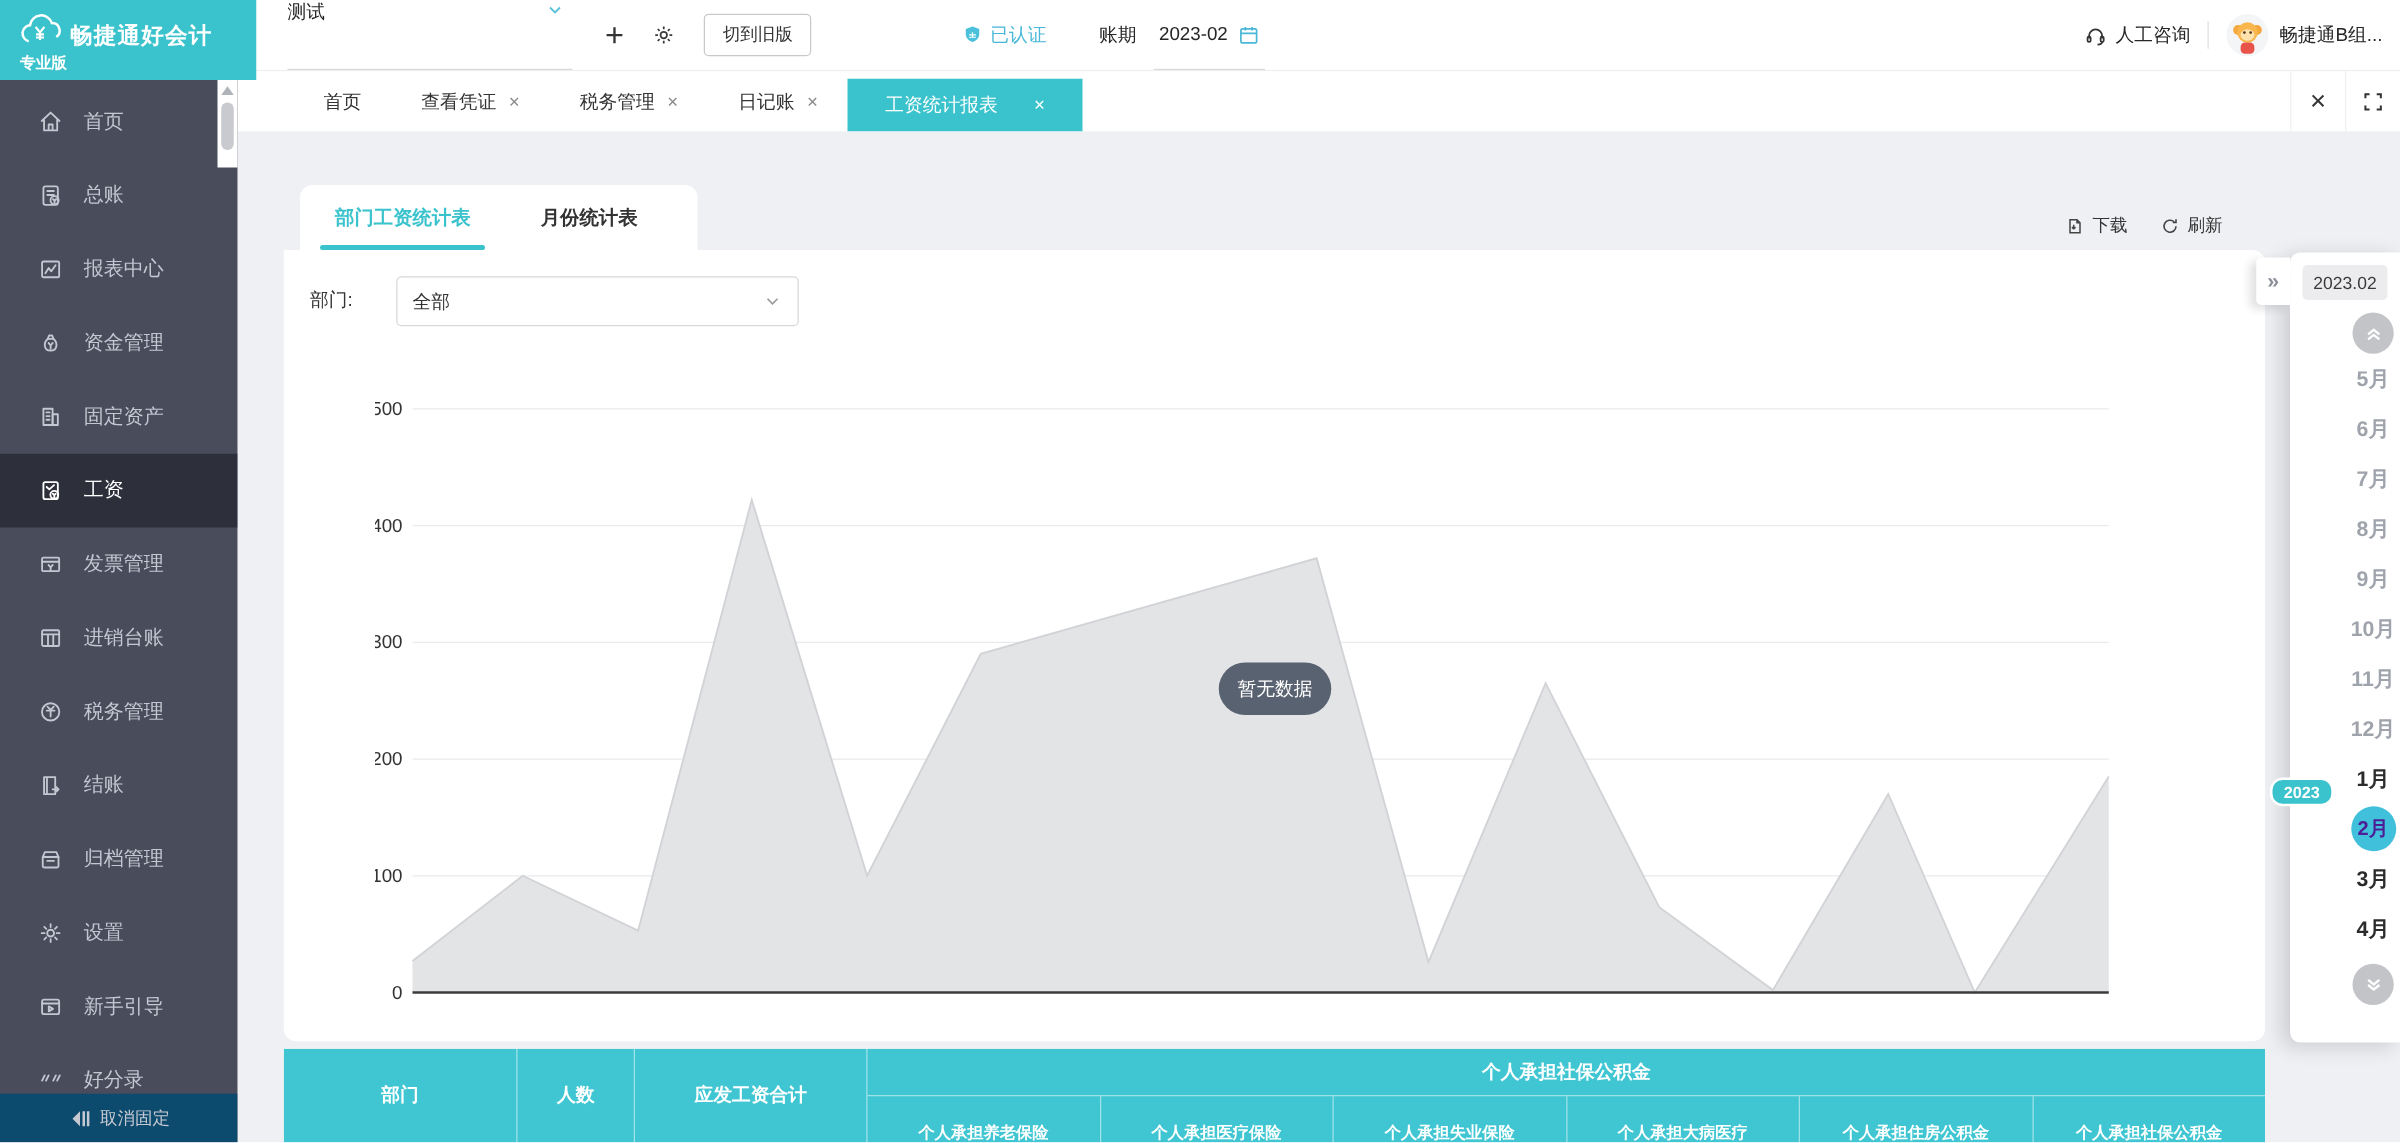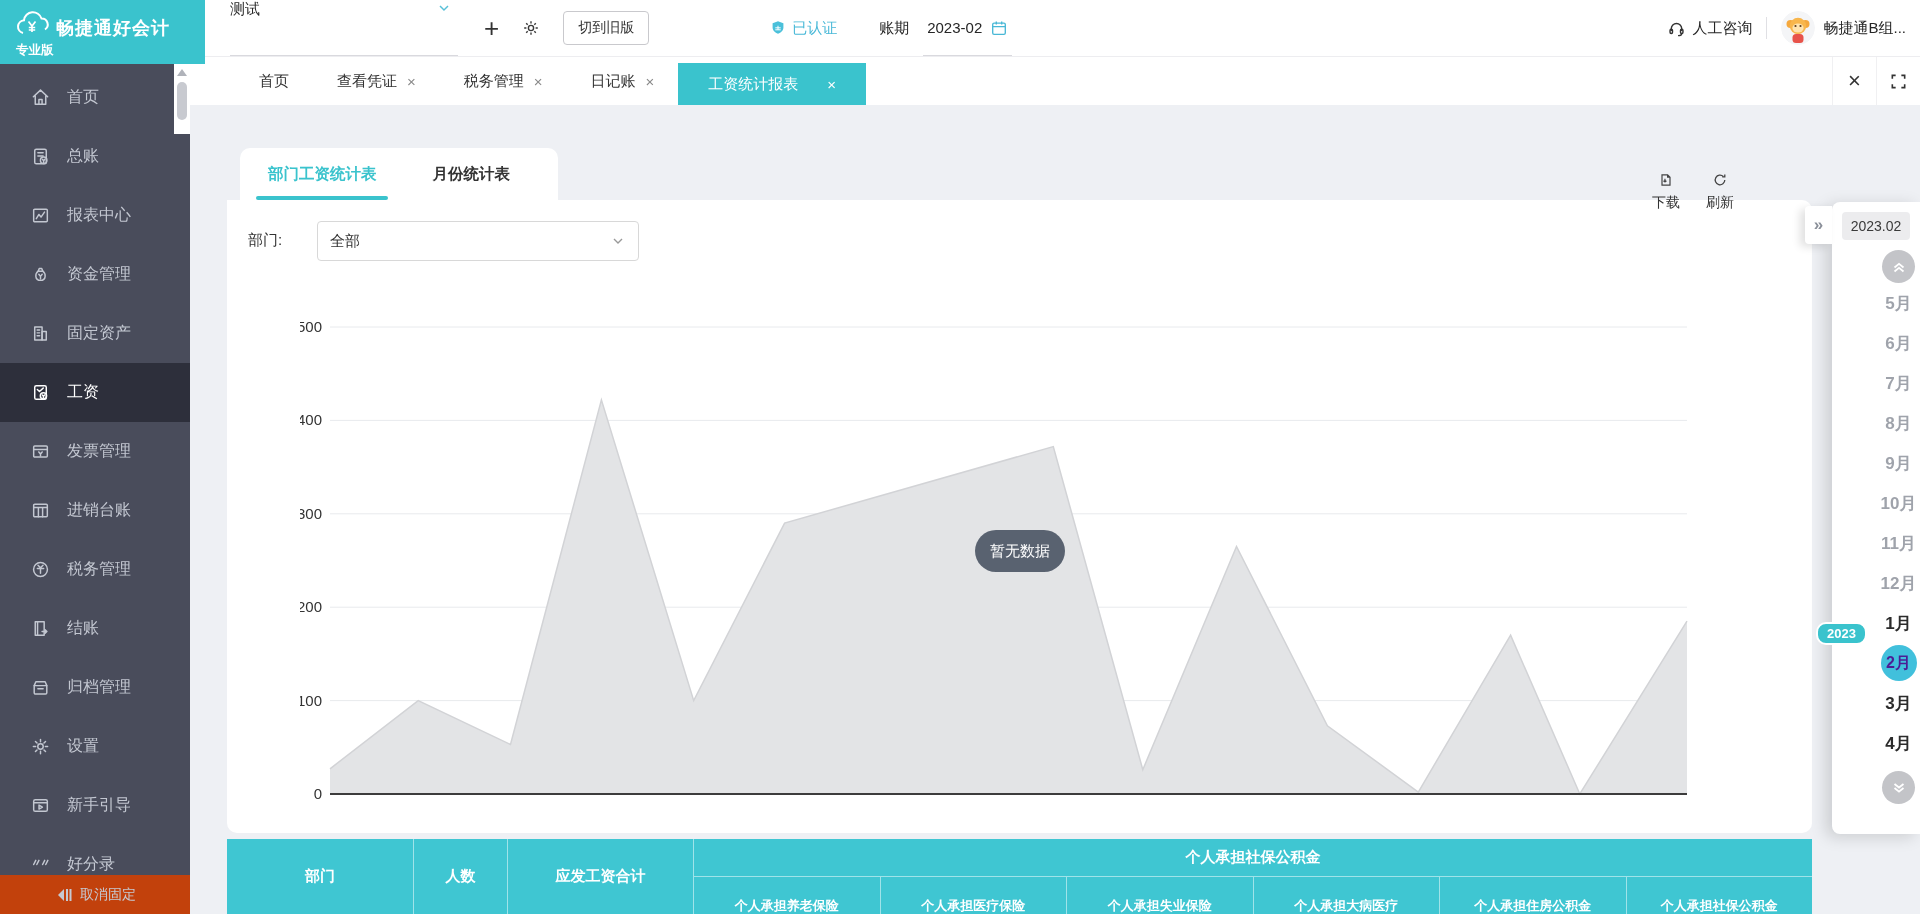--- a/index.html
+++ b/index.html
@@ -37,21 +37,21 @@
   .logo-edition{position:absolute;left:16px;top:42px;font-size:12.5px;font-weight:bold;}
   .logo-cloud{position:absolute;left:12px;top:8px;}
   
   .sidebar{position:absolute;left:0;top:64px;width:190px;height:850px;background:var(--side-bg);z-index:10;overflow:hidden;}
   .side-items{padding-top:4px;}
   .side-item{height:59px;display:flex;align-items:center;padding-left:30px;cursor:pointer;color:#c3c7d1;}
   .side-item .lbl{font-size:16px;margin-left:16px;}
   .side-item svg{stroke:#c3c7d1;}
   .side-item.selected{background:var(--side-sel);color:#fff;}
   .side-item.selected svg{stroke:#fff;}
-  .unpin{position:absolute;left:0;bottom:0;width:190px;height:39px;background:#c2410c;display:flex;
+  .unpin{position:absolute;left:0;bottom:0;width:190px;height:39px;background:#0c4a6e;display:flex;
          align-items:center;padding-left:56px;color:#c6c9d2;font-size:14px;cursor:pointer;z-index:12;}
   .unpin svg{margin-right:6px;}
   .side-scroll{position:absolute;left:174px;top:64px;width:16px;height:70px;background:#fff;z-index:11;
                display:flex;flex-direction:column;align-items:center;}
   .side-scroll .arr{width:0;height:0;border-left:5px solid transparent;border-right:5px solid transparent;
                     border-bottom:7px solid #b0b3ba;margin-top:5px;}
   .side-scroll .thumb{width:10px;height:38px;border-radius:5px;background:#c8cad0;margin-top:6px;cursor:pointer;}
   
   .main-bg{position:absolute;left:190px;top:105px;width:1730px;height:809px;background:var(--page-bg);}
   .tabbar{position:absolute;left:190px;top:57px;width:1730px;height:48px;background:#fff;display:flex;align-items:flex-end;}
@@ -65,21 +65,21 @@
   .tab-act .xbig{font-size:22px;color:#333;line-height:1;}
   
   .chip{position:absolute;left:240px;top:148px;width:318px;height:52px;background:#fff;border-radius:10px 10px 0 0;
         display:flex;align-items:center;z-index:5;}
   .rtab{position:relative;height:100%;display:flex;align-items:center;padding:0 28px;font-size:15.5px;color:#333;
         font-weight:bold;cursor:pointer;white-space:nowrap;}
   .rtab.active{color:var(--teal);}
   .rtab.active .uline{position:absolute;left:50%;transform:translateX(-50%);bottom:0;width:132px;height:4px;
         border-radius:2px;background:var(--teal);}
   .tools{position:absolute;left:1652px;top:172px;display:flex;align-items:center;gap:26px;z-index:5;}
-  .tool{display:flex;align-items:center;gap:6px;font-size:14px;color:#333;cursor:pointer;flex-direction:column;}
+  .tool{display:flex;align-items:center;gap:6px;font-size:14px;color:#333;cursor:pointer;}
   
   .panel{position:absolute;left:227px;top:200px;width:1585px;height:633px;background:#fff;border-radius:0 10px 10px 10px;}
   .filter-label{position:absolute;left:248px;top:231px;font-size:15px;color:#333;z-index:5;}
   .select{position:absolute;left:317px;top:221px;width:322px;height:40px;border:1px solid #d8d8d8;border-radius:4px;
           background:#fff;display:flex;align-items:center;padding:0 12px;cursor:pointer;z-index:5;}
   .select .val{font-size:15px;color:#333;}
   .select svg{margin-left:auto;}
   .chart-wrap{position:absolute;left:300px;top:300px;z-index:2;}
   .nodata{position:absolute;left:975px;top:530px;width:90px;height:42px;border-radius:21px;background:var(--badge-bg);
           color:#fff;font-size:15px;display:flex;align-items:center;justify-content:center;z-index:6;}

